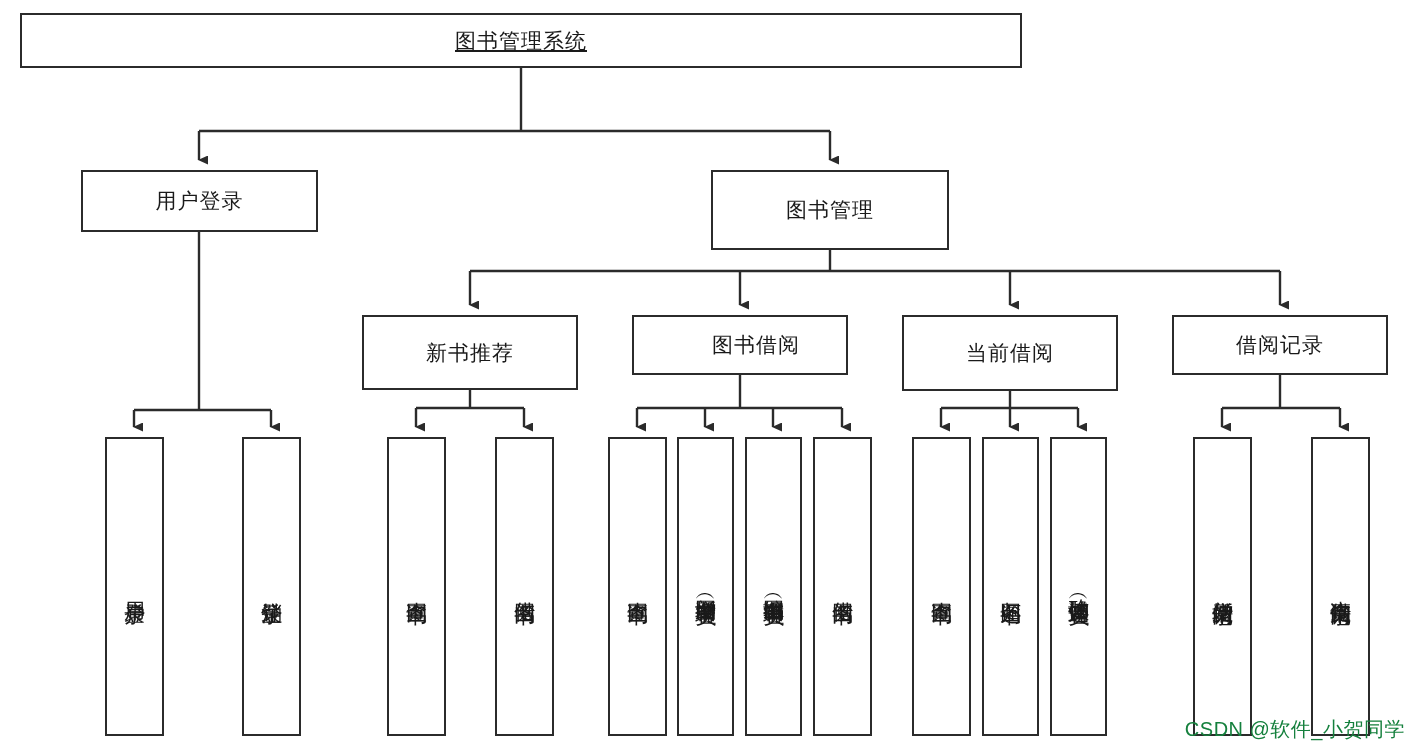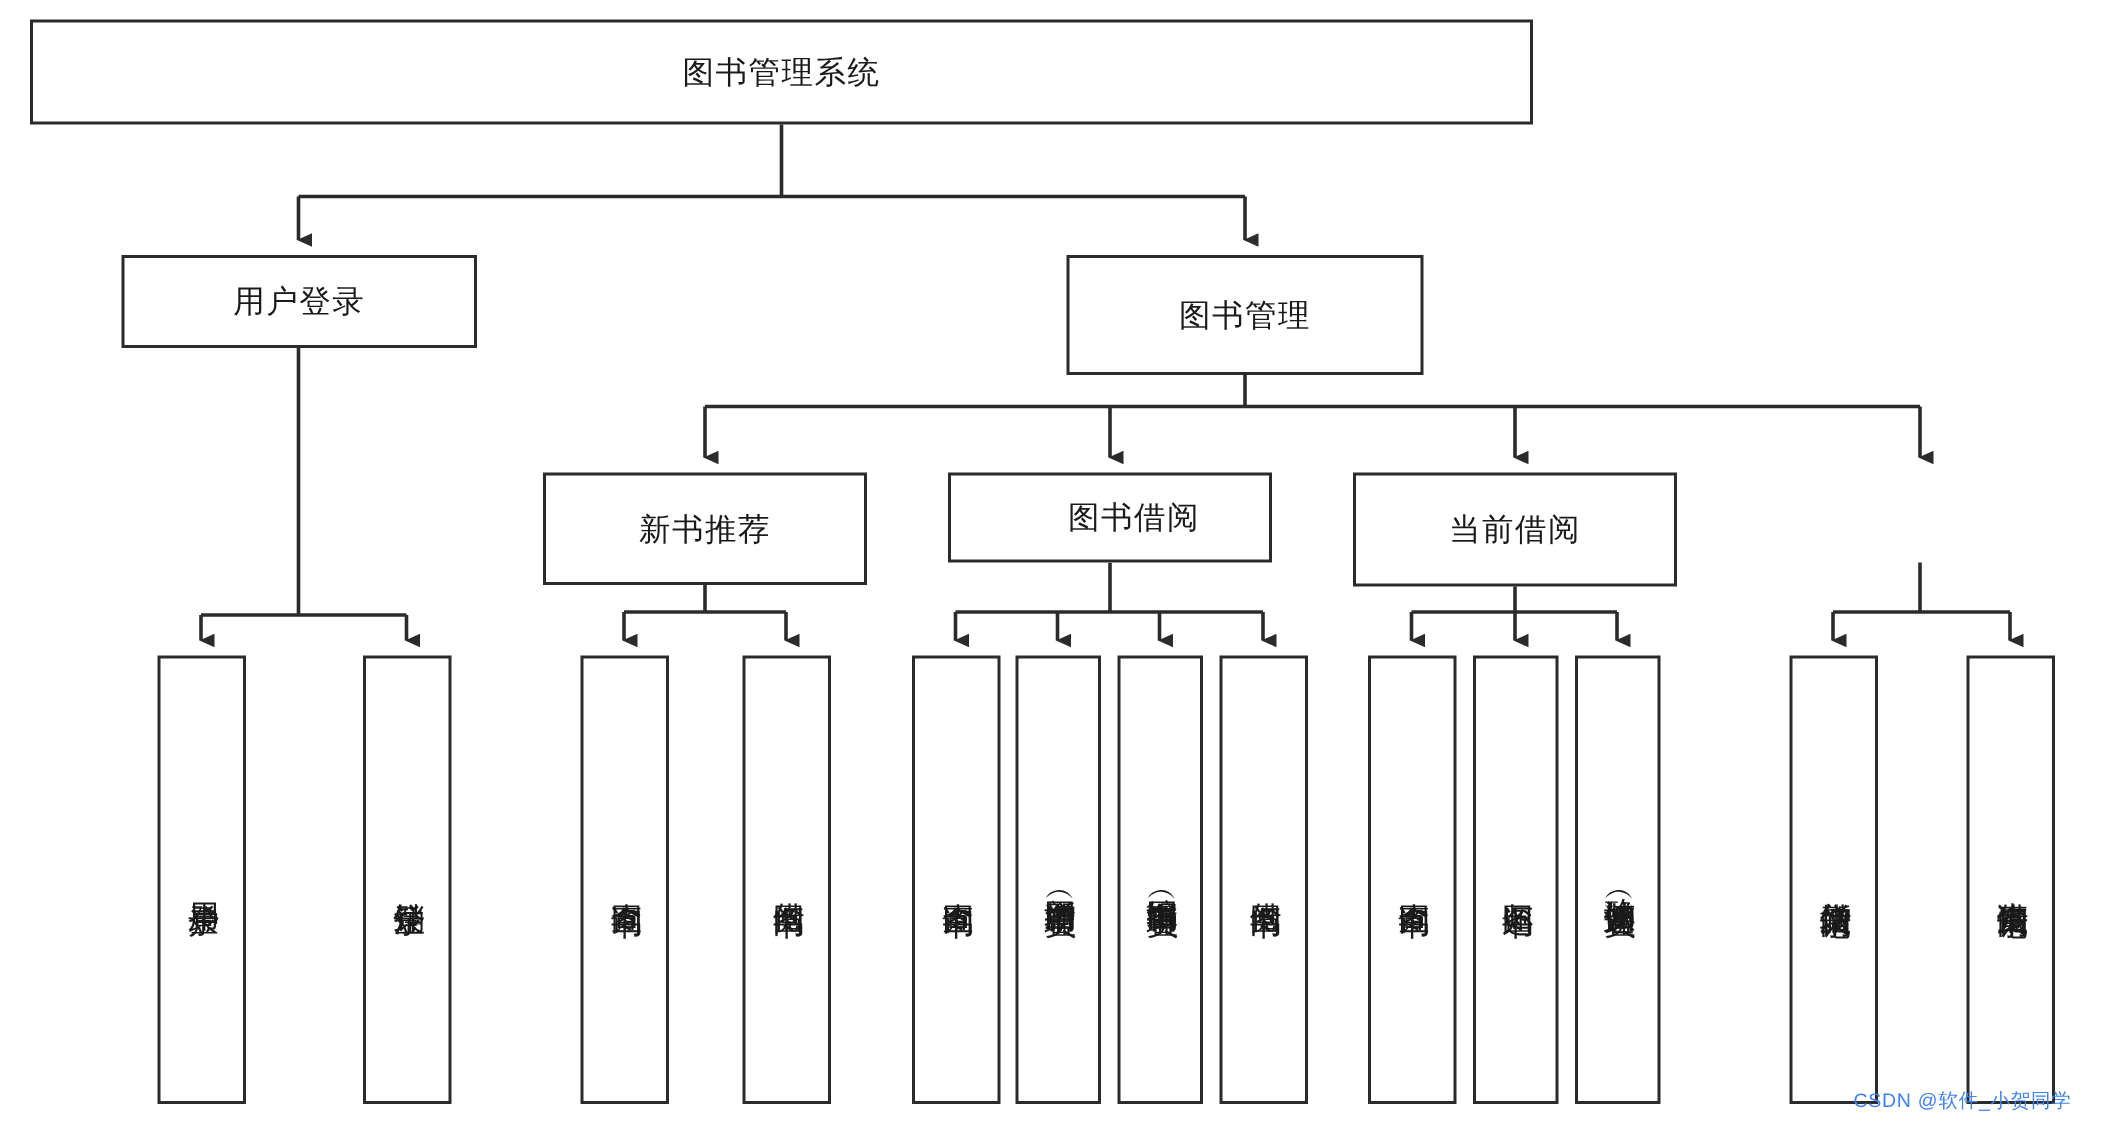--- a/index.html
+++ b/index.html
@@ -49,24 +49,24 @@
   svg.edges {
     position: absolute;
     left: 0;
     top: 0;
     width: 1405px;
     height: 747px;
     pointer-events: none;
   }
   .watermark {
     position: absolute;
-    right: 24px;
+    right: 0;
     bottom: 4px;
-    font-size: 13px;
-    color: #3b82f6;
+    font-size: 20px;
+    color: #15803d;
     white-space: nowrap;
     letter-spacing: 0.5px;
   }
 </style>
 </head>
 <body>
 
 <div id="canvas">
 
   <svg class="edges" viewBox="0 0 1405 747">
@@ -112,39 +112,42 @@
       <path d="M1010,408 L1010,427" marker-end="url(#arrow)"></path>
       <path d="M1078,408 L1078,427" marker-end="url(#arrow)"></path>
 
       <path d="M1280,375 L1280,408"></path>
       <path d="M1222,408 L1340,408"></path>
       <path d="M1222,408 L1222,427" marker-end="url(#arrow)"></path>
       <path d="M1340,408 L1340,427" marker-end="url(#arrow)"></path>
     </g>
   </svg>
 
-  <div class="node horiz" style="left:20px;top:13px;width:1002px;height:70px;">
+  <div class="node horiz" style="left:20px;top:13px;width:1002px;height:55px;text-decoration:underline;">
     <span>图书管理系统</span>
   </div>
 
   <div class="node horiz" style="left:81px;top:170px;width:237px;height:62px;">
     <span>用户登录</span>
   </div>
   <div class="node horiz" style="left:711px;top:170px;width:238px;height:80px;">
     <span>图书管理</span>
   </div>
 
   <div class="node horiz" style="left:362px;top:315px;width:216px;height:75px;">
     <span>新书推荐</span>
   </div>
   <div class="node horiz" style="left:632px;top:315px;width:216px;height:60px;padding-left:32px;">
     <span>图书借阅</span>
   </div>
   <div class="node horiz" style="left:902px;top:315px;width:216px;height:76px;">
     <span>当前借阅</span>
+  </div>
+  <div class="node horiz" style="left:1172px;top:315px;width:216px;height:60px;">
+    <span>借阅记录</span>
   </div>
 
   <div class="node vert" style="left:105px;top:437px;width:59px;height:299px;">
     <span class="vtext">用户登录</span>
   </div>
   <div class="node vert" style="left:242px;top:437px;width:59px;height:299px;">
     <span class="vtext">注销登录</span>
   </div>
 
   <div class="node vert" style="left:387px;top:437px;width:59px;height:299px;">

